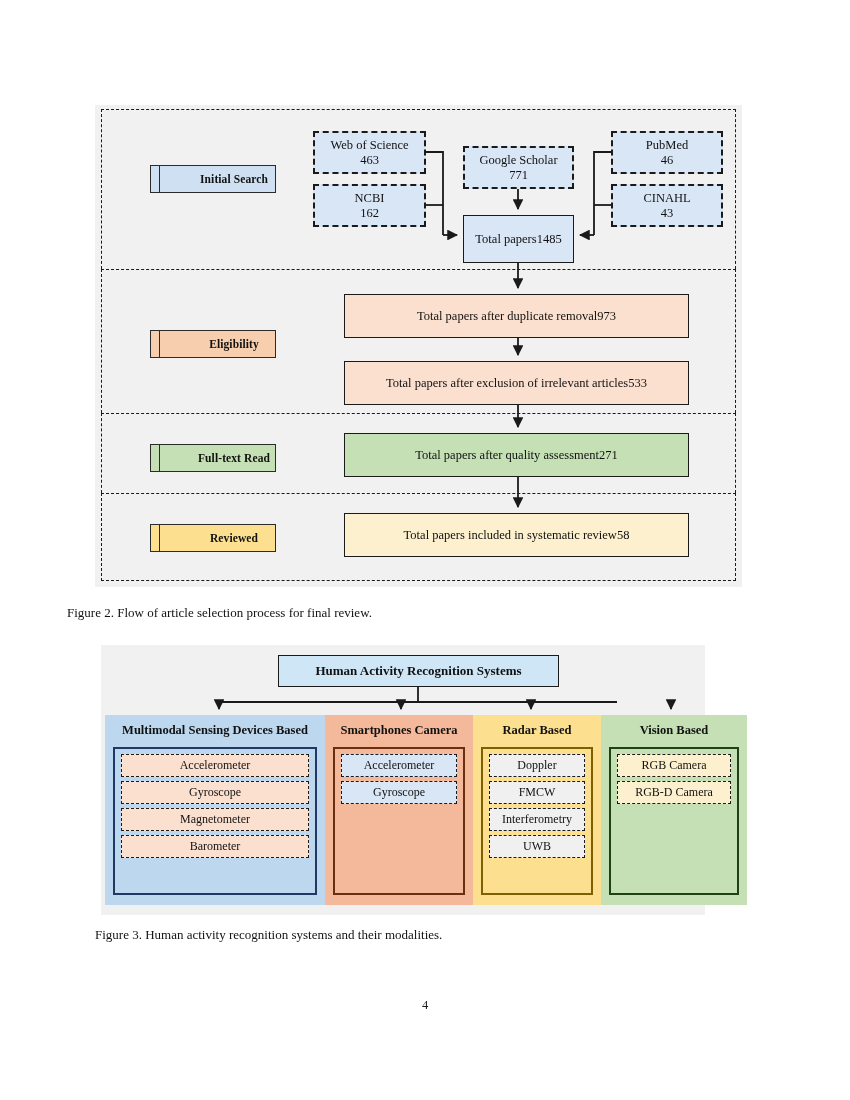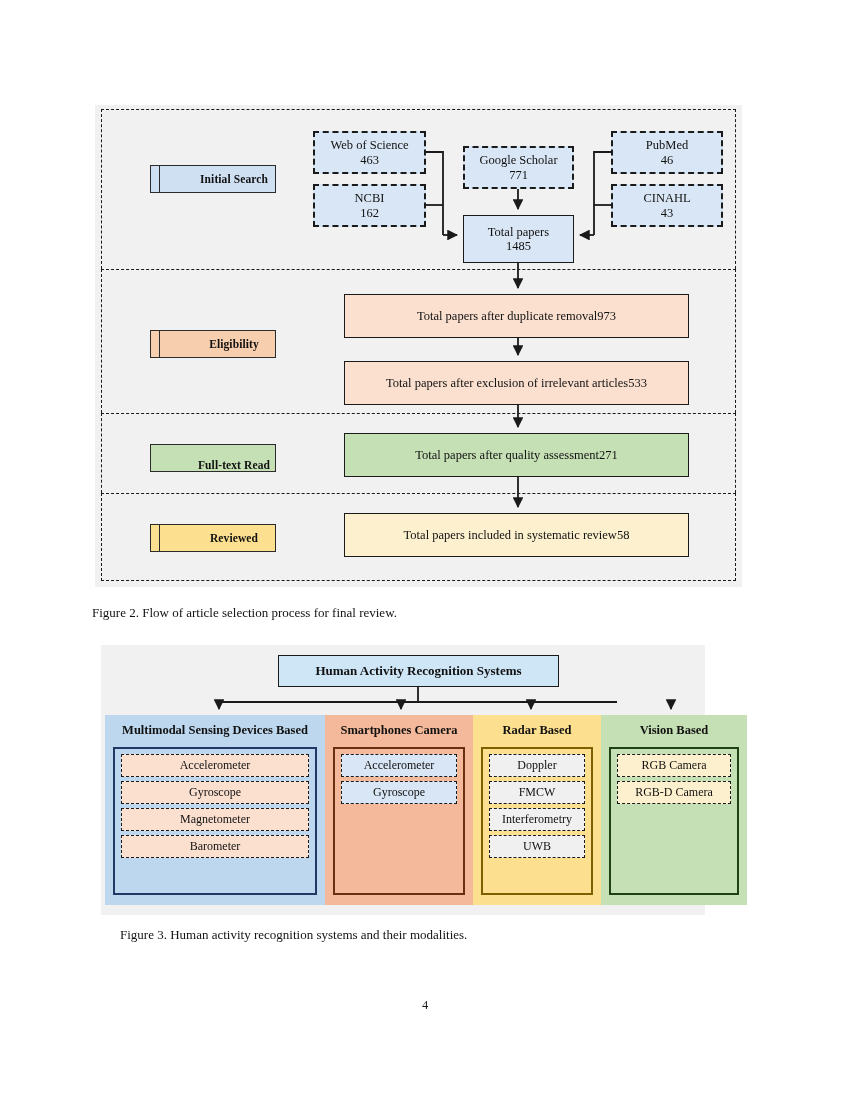--- a/index.html
+++ b/index.html
@@ -54,21 +54,21 @@
     align-items: center;
     justify-content: center;
     font-weight: bold;
     font-size: 11.5px;
     letter-spacing: .1px;
   }
   #chip-initial { left: 55px;  top: 60px;  background: #cfe0f3; }
   #chip-initial .tab { background: #cfe0f3; }
   #chip-elig    { left: 55px;  top: 225px; background: #f8cfae; }
   #chip-elig .tab { background: #f8cfae; }
-  #chip-full    { left: 55px;  top: 339px; background: #c5e0b4; align-items: flex-end; }
+  #chip-full    { left: 55px;  top: 339px; background: #c5e0b4; }
   #chip-full .tab { background: #c5e0b4; }
   #chip-review  { left: 55px;  top: 419px; background: #fcdf8f; }
   #chip-review .tab { background: #fcdf8f; }
 
   
   .src-box {
     position: absolute;
     border: 2px dashed #1a1a1a;
     background: #d9e6f5;
     box-sizing: border-box;
@@ -85,21 +85,21 @@
   #box-pubmed { left: 516px; top: 26px;  width: 112px; height: 43px; }
   #box-cinahl { left: 516px; top: 79px;  width: 112px; height: 43px; }
 
   
   #box-total {
     position: absolute;
     left: 368px; top: 110px; width: 111px; height: 48px;
     border: 1.6px solid #1a1a1a;
     background: #d9e6f5;
     box-sizing: border-box;
-    display: flex; flex-direction: column;
+    display: flex; flex-direction: row;
     align-items: center; justify-content: center;
     font-size: 12.5px; line-height: 1.15;
   }
 
   
   .wide-box {
     position: absolute;
     left: 249px;
     width: 345px;
     height: 44px;
@@ -115,21 +115,20 @@
   #box-incl  { top: 408px; background: #fdf0ce; }
 
   
   #f2-lines { position: absolute; left: 0; top: 0; width: 647px; height: 482px; }
 
   
   .caption {
     position: absolute;
     font-size: 13px;
     color: #121212;
-    margin-left: 25px;
   }
   #cap2 { left: 67px; top: 605px; }
   #cap3 { left: 95px; top: 927px; }
 
   #pageno {
     position: absolute;
     left: 0; right: 0; top: 998px;
     text-align: center;
     font-size: 12.5px;
     color: #1a1a1a;

